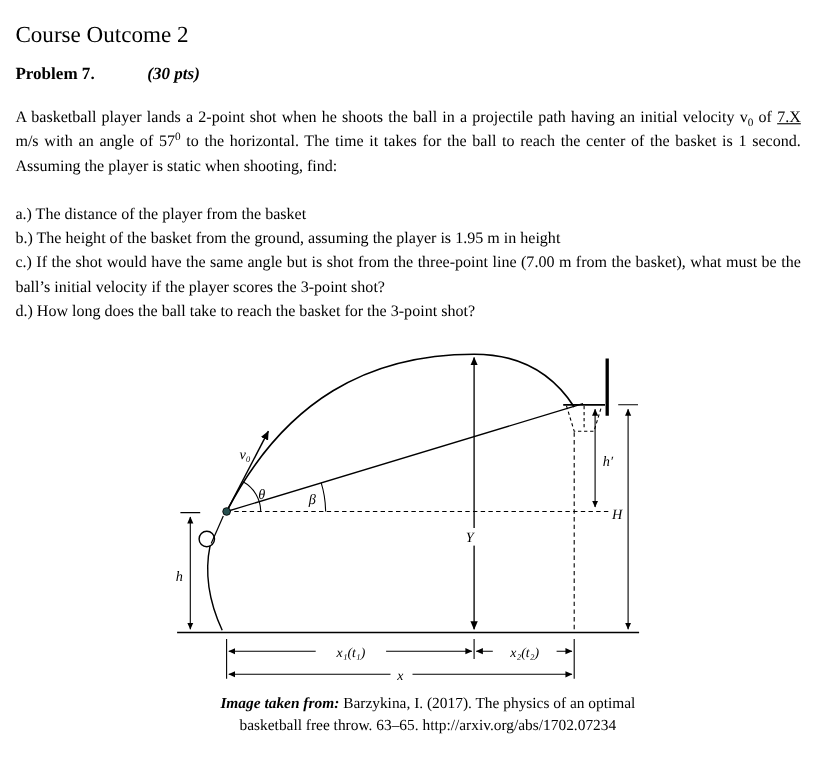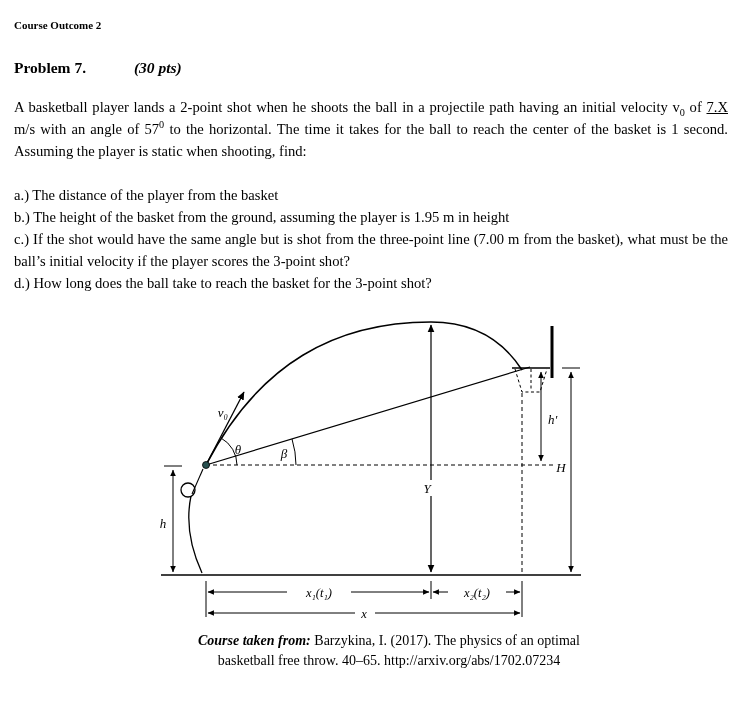--- a/index.html
+++ b/index.html
@@ -3,21 +3,21 @@
 <meta charset="utf-8">
 <style>
   * { box-sizing: border-box; }
   html, body { margin: 0; padding: 0; background: #ffffff; }
   .page {
     position: relative; width: 742px; height: 709px;
     background: #ffffff; color: #000;
     font-family: "Liberation Serif", serif;
     overflow: hidden;
   }
-  .heading  { position: absolute; left: 14px; top: 19px; font-size: 11px; font-weight: bold; }
+  .heading  { position: absolute; left: 14px; top: 19px; font-size: 21px; font-weight: normal; }
   .problem  { position: absolute; left: 14px; top: 59px; font-size: 15.5px; font-weight: bold; }
   .problem .pts { font-style: italic; margin-left: 44px; }
   .intro {
     position: absolute; left: 14px; top: 96px; width: 714px; margin: 0;
     font-size: 14.6px; line-height: 22px; text-align: justify;
   }
   .intro .u { text-decoration: underline; }
   sub, sup { font-size: 70%; line-height: 0; }
   .items {
     position: absolute; left: 14px; top: 184px; width: 714px;
@@ -115,20 +115,20 @@
       <text x="560" y="167" text-anchor="middle" class="fig-lbl">H</text>
       <text x="162" y="223" text-anchor="middle" class="fig-lbl">h</text>
       <text x="318" y="292" text-anchor="middle" class="fig-dim">x₁(t₁)</text>
       <text x="476" y="292" text-anchor="middle" class="fig-dim">x₂(t₂)</text>
       <text x="363" y="313" text-anchor="middle" class="fig-dim">x</text>
     </svg>
   </div>
 
   <div class="citation">
     <div>
-      <span class="bi">Course taken from:</span><span> Barzykina, I. (2017). </span><span class="i">The physics of an optimal</span>
+      <span class="bi">Image taken from:</span><span> Barzykina, I. (2017). </span><span class="i">The physics of an optimal</span>
     </div>
     <div>
-      <span class="i">basketball free throw</span><span>. 40–65. http://arxiv.org/abs/1702.07234</span>
+      <span class="i">basketball free throw</span><span>. 63–65. http://arxiv.org/abs/1702.07234</span>
     </div>
   </div>
 
 </div>
 
 </body></html>

